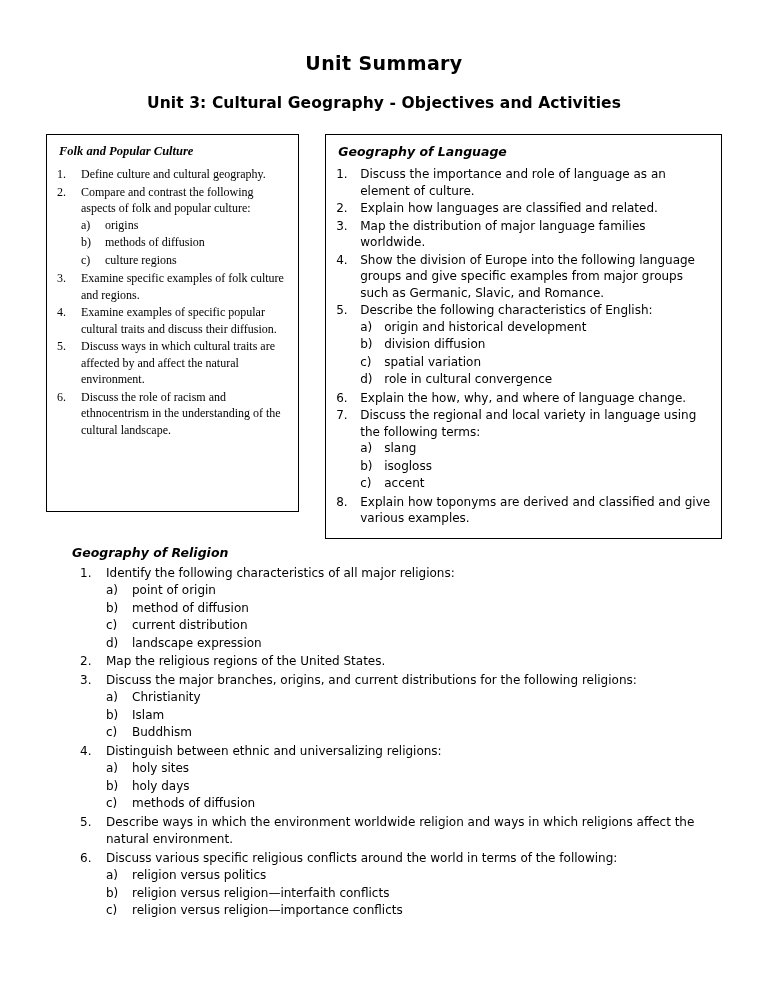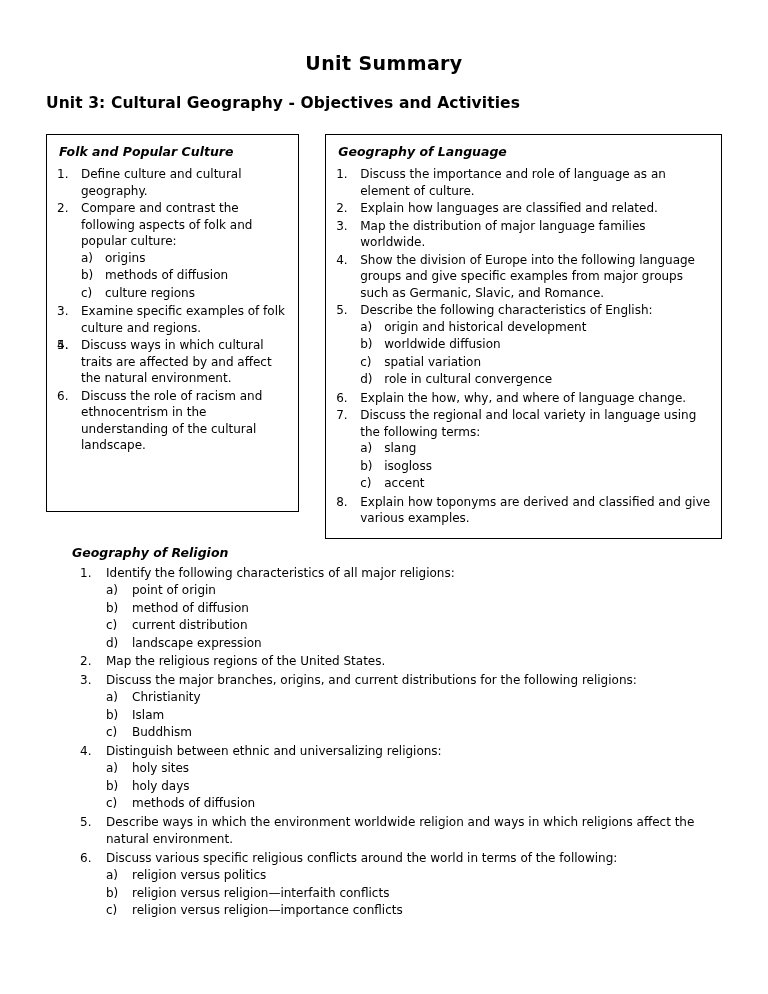--- a/index.html
+++ b/index.html
@@ -24,40 +24,41 @@
     border-radius: 6px;
   }
   .doc-title {
     text-align: center;
     font-size: 19px;
     font-weight: bold;
     letter-spacing: 0.4px;
     margin: 8px 0 0 0;
   }
   .unit-title {
-    text-align: left;
+    text-align: center;
     font-size: 15.5px;
     font-weight: bold;
     margin: 20px 0 0 0;
     letter-spacing: 0.1px;
   }
   .boxes-row {
     display: flex;
     align-items: flex-start;
     margin-top: 22px;
     gap: 20px;
   }
   .box {
     border: 1px solid #000;
     box-sizing: border-box;
     padding: 9px 10px 10px 10px;
   }
   .box.left {
     width: 254px;
     min-height: 378px;
+    font-family: Liberation Serif, serif;
   }
   .box.right {
     width: 398px;
     min-height: 378px;
     margin-left: 6px;
   }
   .box-heading {
     font-weight: bold;
     font-style: italic;
     font-size: 12.5px;
@@ -159,20 +160,21 @@
                 <span class="txt">culture regions</span>
               </li>
             </ol>
           </li>
           <li>
             <span class="marker">3.</span>
             <span class="txt">Examine specific examples of folk culture and regions.</span>
           </li>
           <li>
             <span class="marker">4.</span>
+            <span class="txt">Examine examples of specific popular cultural traits and discuss their diffusion.</span>
           </li>
           <li>
             <span class="marker">5.</span>
             <span class="txt">Discuss ways in which cultural traits are affected by and affect the natural environment.</span>
           </li>
           <li>
             <span class="marker">6.</span>
             <span class="txt">Discuss the role of racism and ethnocentrism in the understanding of the cultural landscape.</span>
           </li>
         </ol>
@@ -200,21 +202,21 @@
           <li>
             <span class="marker">5.</span>
             <span class="txt">Describe the following characteristics of English:</span>
             <ol class="sublist">
               <li>
                 <span class="marker">a)</span>
                 <span class="txt">origin and historical development</span>
               </li>
               <li>
                 <span class="marker">b)</span>
-                <span class="txt">worldwide diffusion</span>
+                <span class="txt">division diffusion</span>
               </li>
               <li>
                 <span class="marker">c)</span>
                 <span class="txt">spatial variation</span>
               </li>
               <li>
                 <span class="marker">d)</span>
                 <span class="txt">role in cultural convergence</span>
               </li>
             </ol>

